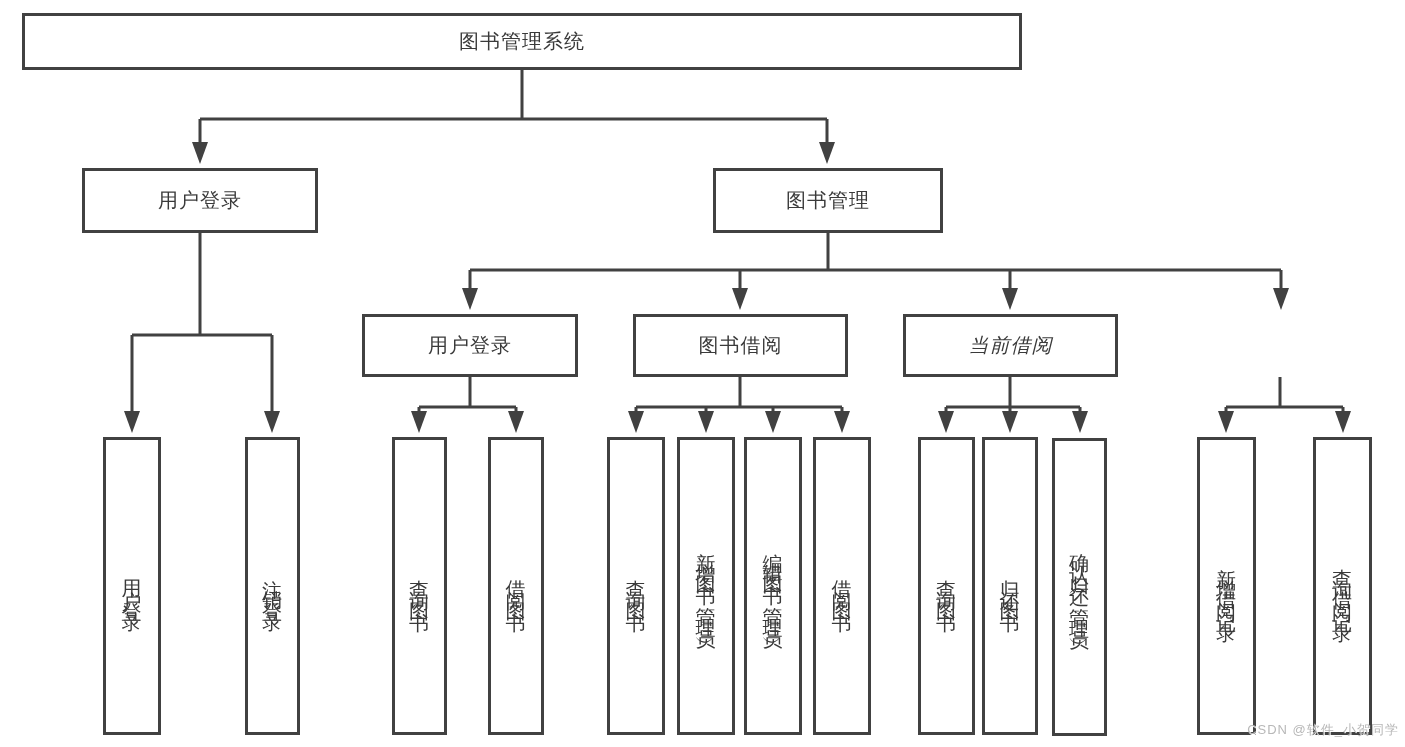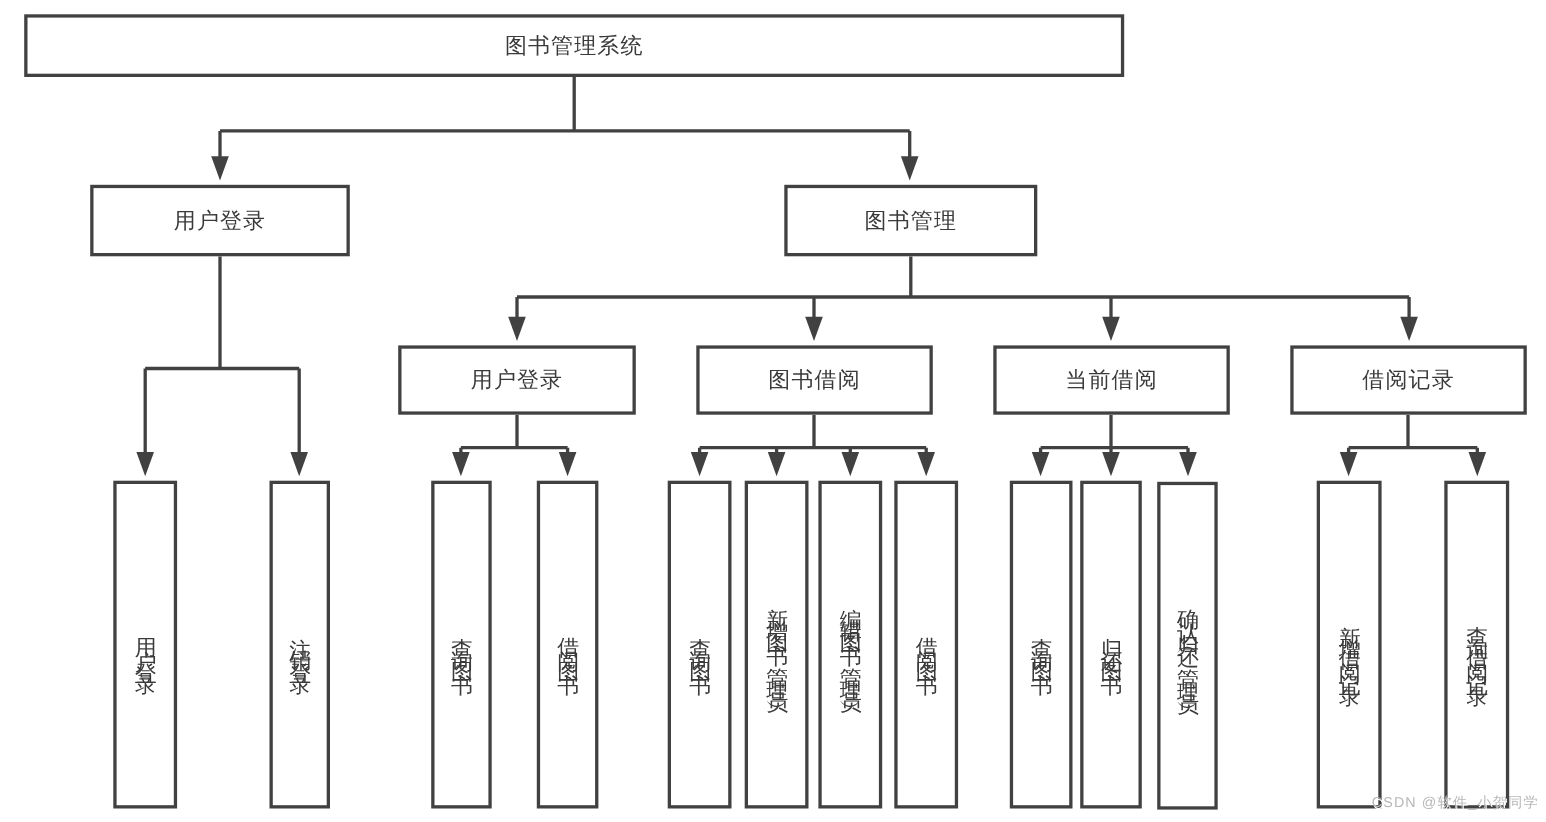--- a/index.html
+++ b/index.html
@@ -104,25 +104,22 @@
   <div class="box" style="left:713px;top:168px;width:230px;height:65px;text-align:right;">
     <span class="hlabel">图书管理</span>
   </div>
 
   <div class="box" style="left:362px;top:314px;width:216px;height:63px;">
     <span class="hlabel">用户登录</span>
   </div>
   <div class="box" style="left:633px;top:314px;width:215px;height:63px;">
     <span class="hlabel">图书借阅</span>
   </div>
-  <div class="box" style="left:903px;top:314px;width:215px;height:63px;">
+  <div class="box" style="left:903px;top:314px;width:215px;height:63px;font-style:italic;">
     <span class="hlabel">当前借阅</span>
-  </div>
-  <div class="box" style="left:1173px;top:314px;width:215px;height:63px;">
-    <span class="hlabel">借阅记录</span>
   </div>
 
   <div class="box" style="left:103px;top:437px;width:58px;height:298px;">
     <span class="vlabel">用户登录</span>
   </div>
   <div class="box" style="left:245px;top:437px;width:55px;height:298px;">
     <span class="vlabel">注销登录</span>
   </div>
 
   <div class="box" style="left:392px;top:437px;width:55px;height:298px;">

